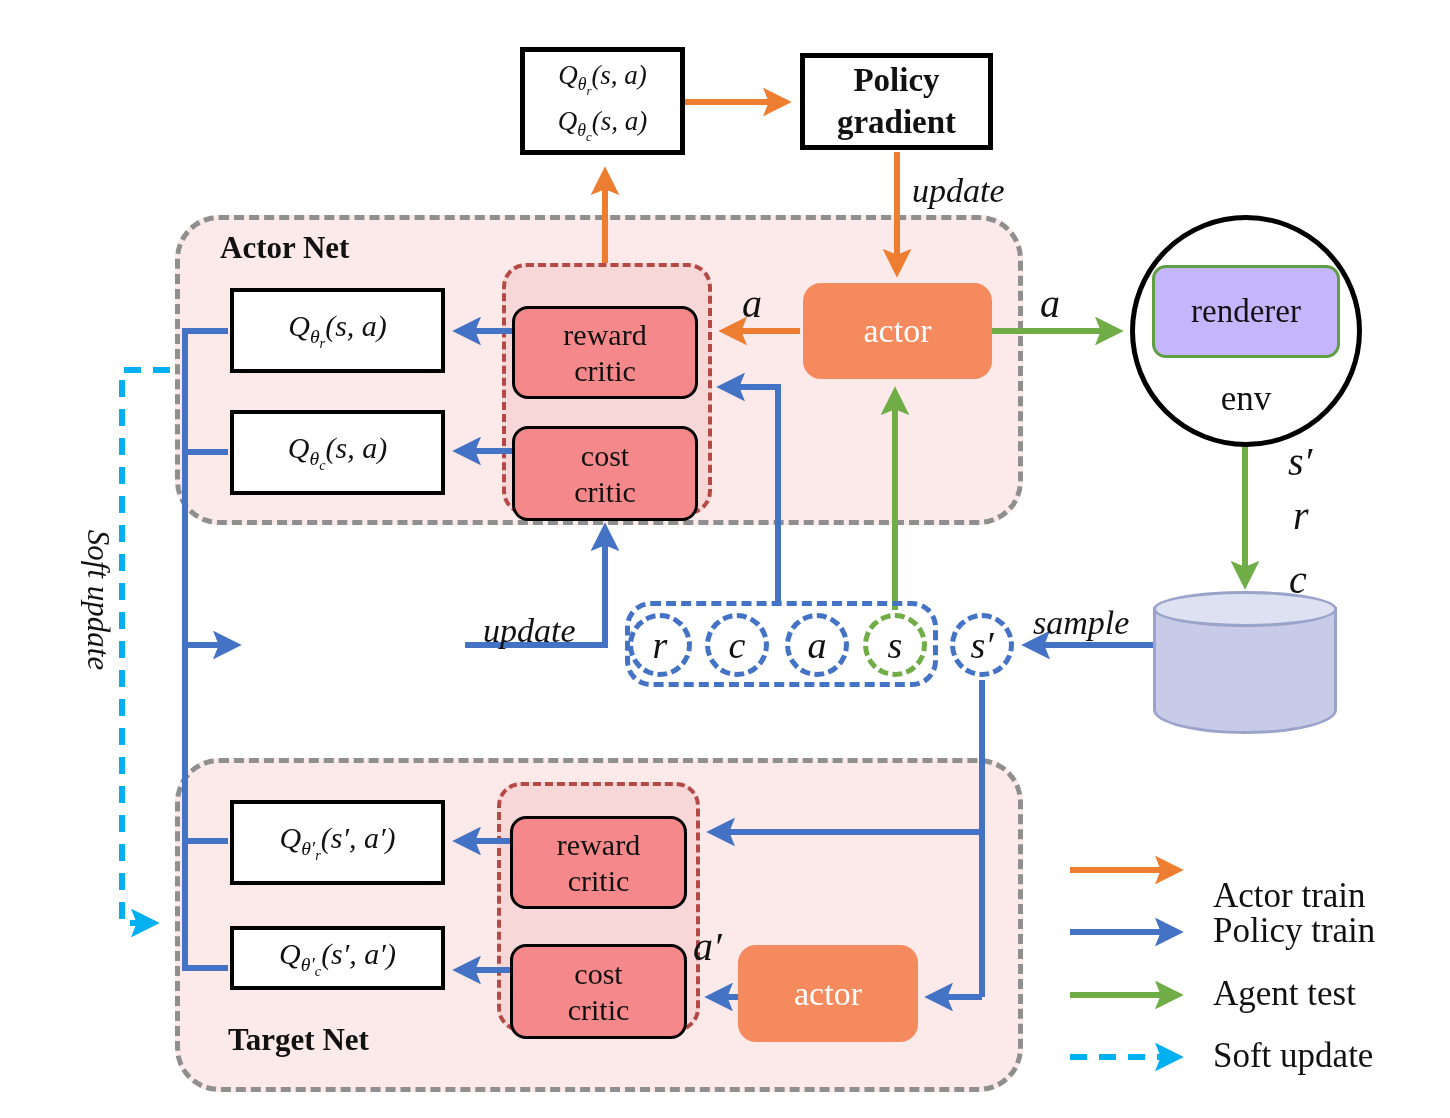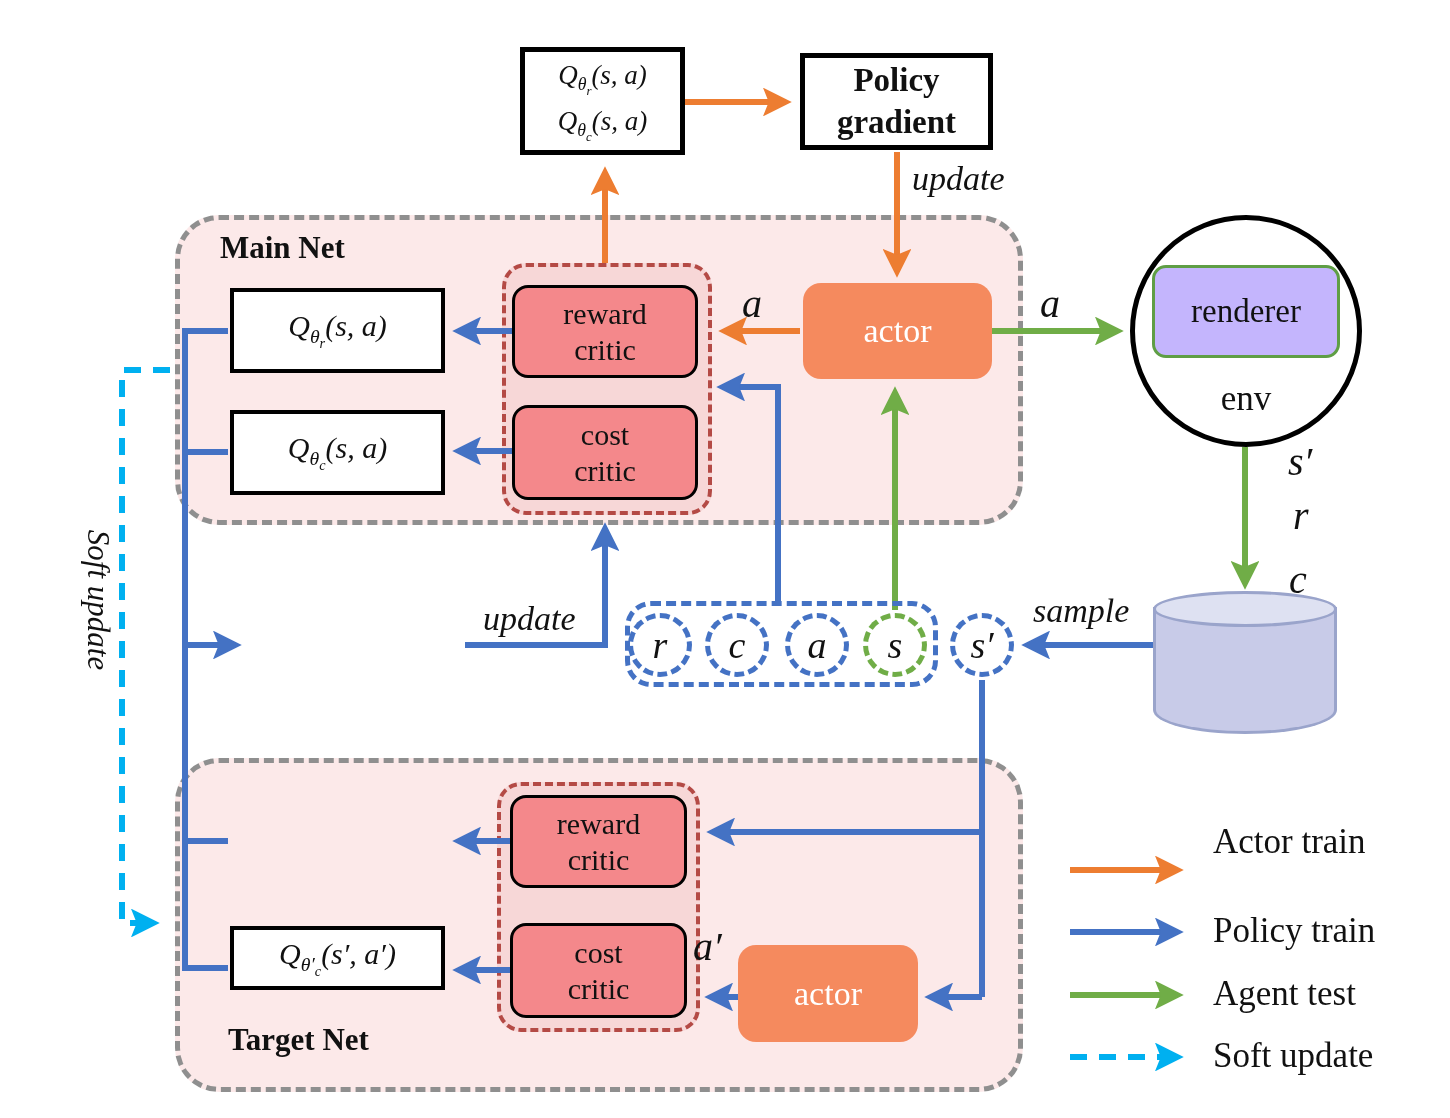--- a/index.html
+++ b/index.html
@@ -5,41 +5,41 @@
   html,body{margin:0;padding:0;background:#fff;}
   .stage{position:relative;width:1450px;height:1118px;background:#fff;
          font-family:"Liberation Serif", serif;color:#111;overflow:hidden;}
   .abs{position:absolute;box-sizing:border-box;}
   .ctr{display:flex;align-items:center;justify-content:center;text-align:center;}
   .box{background:#fff;border:4px solid #000;}
   .box5{background:#fff;border:5px solid #000;}
   .net{background:#FCE9E9;border:5px dashed #8F8F8F;border-radius:44px;}
   .critic-wrap{background:#F7D7D7;border:4px dashed #B44A45;border-radius:24px;}
   .critic{background:#F4888B;border:3px solid #000;border-radius:16px;
-          font-size:30px;line-height:1.18;white-space:pre-line;}
+          font-size:30px;line-height:1.18;white-space:pre-line;margin-top:21px;}
   .actor{background:#F58A5E;color:#fff;border-radius:18px;font-size:34px;}
   .title{font-weight:bold;font-size:31px;}
   .math{font-style:italic;font-size:30px;white-space:nowrap;}
   .math sub{font-size:0.66em;}
   .math sub sub{font-size:0.72em;}
   .mathsm .math{font-size:27px;}
   .prewrap{white-space:pre-line;line-height:1.25;font-weight:bold;}
   .node{border-radius:50%;font-style:italic;font-size:38px;
         display:flex;align-items:center;justify-content:center;}
   .node-blue{border:5px dashed #4472C4;}
   .node-green{border:5px dashed #70AD47;}
   .tuple{border:5px dashed #4472C4;border-radius:26px;}
   .envc{background:#fff;border:5px solid #000;border-radius:50%;}
   .renderer{background:#c4b5fd;border:3px solid #5F9E45;border-radius:14px;font-size:33px;}
   .cyl-top{background:#DEE1F2;border:3px solid #9AA4CB;border-radius:50%;}
   .cyl-body{background:#C8CBE8;border:3px solid #9AA4CB;border-top:none;
             border-radius:0 0 92px 92px / 0 0 24px 24px;}
   .memtext{font-size:32px;line-height:1.35;}
   .legend-label{font-size:35px;}
-  .lab-i{font-style:italic;font-size:34px;}
+  .lab-i{font-style:italic;font-size:34px;margin-top:12px;}
   .lab-var{font-style:italic;font-size:40px;}
   .rot90{transform:rotate(90deg);font-style:italic;font-size:31px;}
   svg{position:absolute;left:0;top:0;}
 </style>
 </head>
 <body>
 
 <div class="stage">
 
   <div class="abs net" style="left:175px;top:215px;width:848px;height:310px"></div>
@@ -109,21 +109,21 @@
   <div class="abs box5 ctr mathsm" style="left:520px;top:47px;width:165px;height:108px;flex-direction:column;line-height:1.5">
     <div class="math"><span>Q</span><sub><span>θ</span><sub>r</sub></sub><span>(s, a)</span></div>
     <div class="math"><span>Q</span><sub><span>θ</span><sub>c</sub></sub><span>(s, a)</span></div>
   </div>
 
   <div class="abs box5 ctr prewrap" style="left:800px;top:53px;width:193px;height:97px;font-size:33px">Policy
 gradient</div>
 
   <div class="abs lab-i" style="left:912px;top:160px">update</div>
 
-  <div class="abs title" style="left:220px;top:230px">Main Net</div>
+  <div class="abs title" style="left:220px;top:230px">Actor Net</div>
 
   <div class="abs box ctr" style="left:230px;top:288px;width:215px;height:85px">
     <span class="math"><span>Q</span><sub><span>θ</span><sub>r</sub></sub><span>(s, a)</span></span>
   </div>
   <div class="abs box ctr" style="left:230px;top:410px;width:215px;height:85px">
     <span class="math"><span>Q</span><sub><span>θ</span><sub>c</sub></sub><span>(s, a)</span></span>
   </div>
 
   <div class="abs critic ctr" style="left:512px;top:285px;width:186px;height:93px">reward
 critic</div>
@@ -151,32 +151,35 @@
   <div class="abs node node-blue" style="left:628px;top:613px;width:64px;height:64px">r</div>
   <div class="abs node node-blue" style="left:705px;top:613px;width:64px;height:64px">c</div>
   <div class="abs node node-blue" style="left:785px;top:613px;width:64px;height:64px">a</div>
   <div class="abs node node-green" style="left:863px;top:613px;width:64px;height:64px">s</div>
   <div class="abs node node-blue" style="left:950px;top:613px;width:64px;height:64px">s′</div>
 
   <div class="abs lab-i" style="left:483px;top:600px">update</div>
 
   <div class="abs title" style="left:228px;top:1022px">Target Net</div>
 
+  <div class="abs box ctr" style="left:230px;top:800px;width:215px;height:85px">
+    <span class="math"><span>Q</span><sub><span>θ′</span><sub>r</sub></sub><span>(s′, a′)</span></span>
+  </div>
   <div class="abs box ctr" style="left:230px;top:926px;width:215px;height:64px">
     <span class="math"><span>Q</span><sub><span>θ′</span><sub>c</sub></sub><span>(s′, a′)</span></span>
   </div>
 
   <div class="abs critic ctr" style="left:510px;top:795px;width:177px;height:93px">reward
 critic</div>
   <div class="abs critic ctr" style="left:510px;top:923px;width:177px;height:95px">cost
 critic</div>
 
   <div class="abs actor ctr" style="left:738px;top:945px;width:180px;height:97px">actor</div>
   <div class="abs lab-var" style="left:693px;top:923px">a′</div>
 
   <div class="abs ctr rot90" style="left:18px;top:580px;width:160px;height:40px">Soft update</div>
 
-  <div class="abs legend-label" style="left:1213px;top:822px">Actor train</div>
+  <div class="abs legend-label" style="left:1213px;top:876px">Actor train</div>
   <div class="abs legend-label" style="left:1213px;top:911px">Policy train</div>
   <div class="abs legend-label" style="left:1213px;top:974px">Agent test</div>
   <div class="abs legend-label" style="left:1213px;top:1036px">Soft update</div>
 
 </div>
 
 </body></html>

